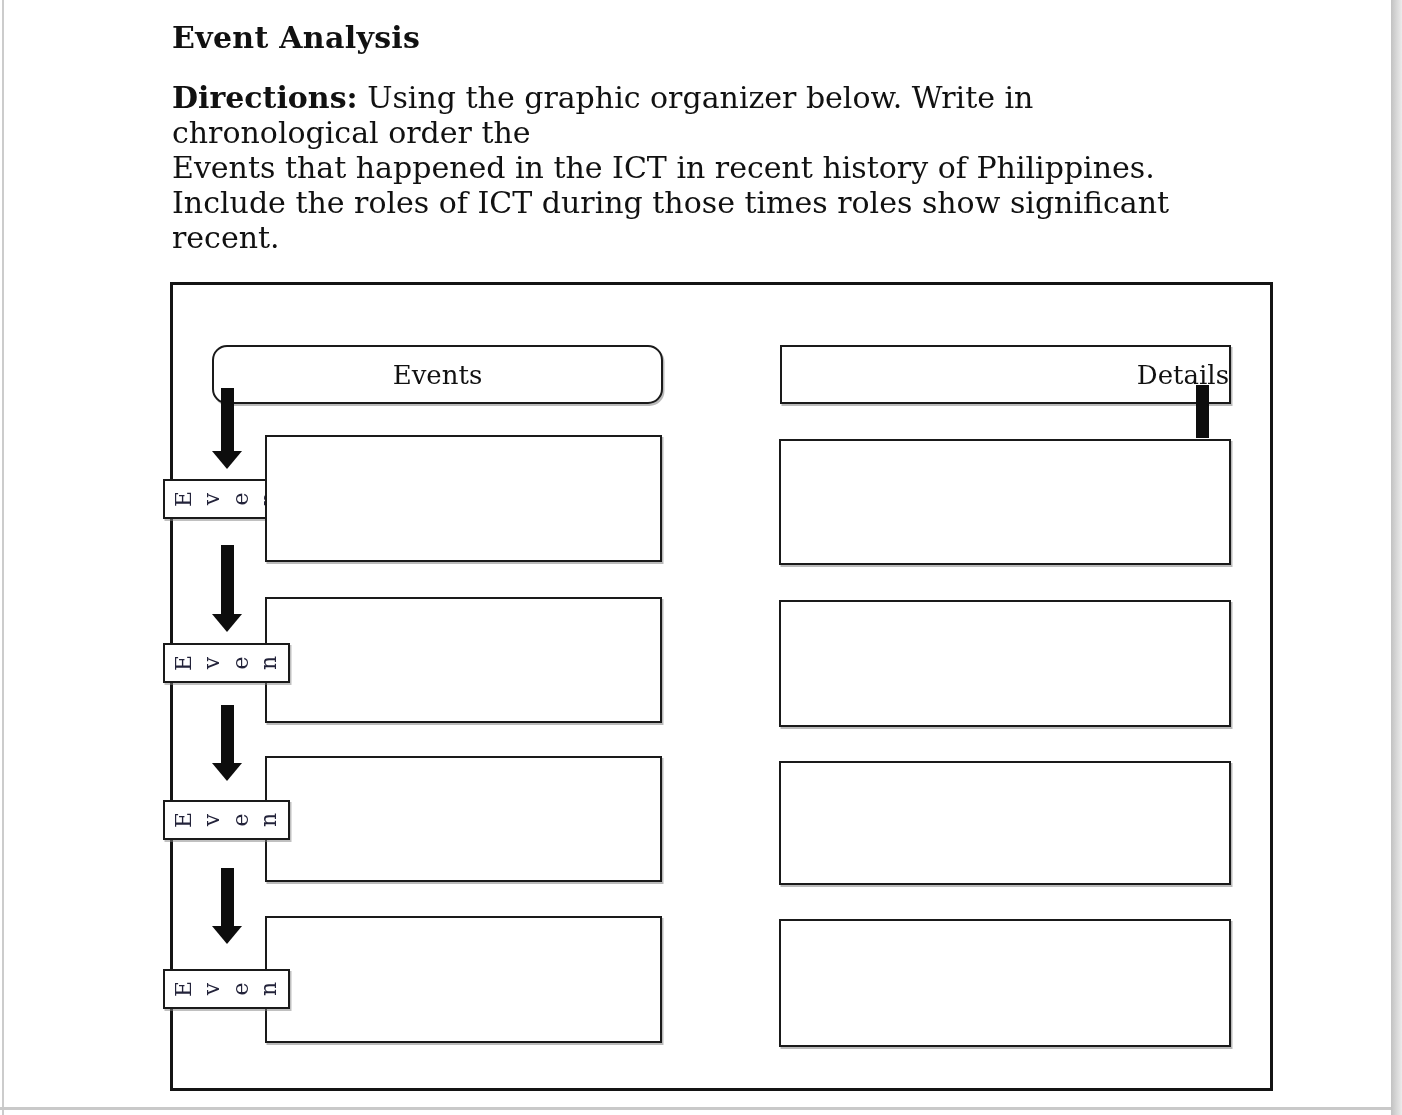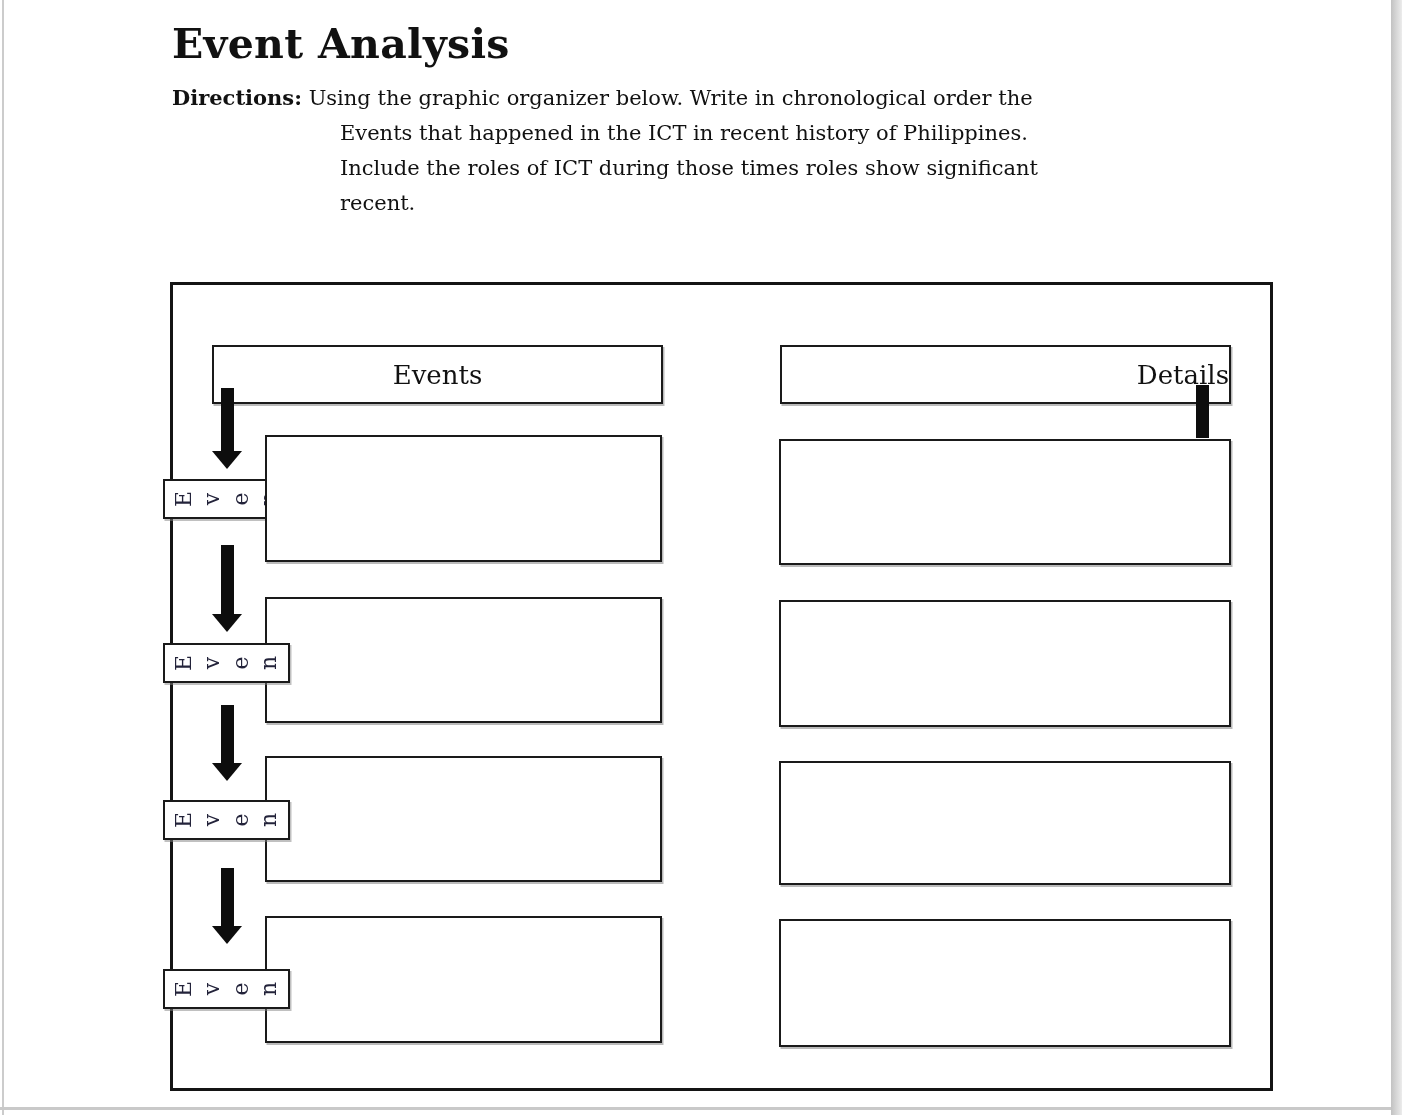--- a/index.html
+++ b/index.html
@@ -8,33 +8,33 @@
     font-family:"DejaVu Serif","Liberation Serif",serif;color:#111;
     overflow:hidden;
   }
   
   .page-edge-left{position:absolute;left:2px;top:0;width:2px;height:1115px;background:#cccccc;}
   .page-edge-right{position:absolute;left:1391px;top:0;width:11px;height:1115px;
     background:linear-gradient(90deg,#c2c2c2,#ececec);}
   .page-edge-bottom{position:absolute;left:0;top:1107px;width:1391px;height:3px;background:#c9c9c9;}
 
   
-  .title{position:absolute;left:172px;top:20px;font-size:41px;font-weight:bold;letter-spacing:.3px;}
-  .directions{position:absolute;left:172px;top:80px;width:1060px;font-size:21px;line-height:35px;}
+  .title{position:absolute;left:172px;top:20px;font-size:30px;font-weight:bold;letter-spacing:.3px;}
+  .directions{position:absolute;left:172px;top:80px;width:1060px;font-size:30px;line-height:35px;}
   .dir-label{font-weight:bold;}
-  .dir-cont{margin-left:168px;}
+  .dir-cont{}
 
   
   .outer-box{position:absolute;left:170px;top:282px;width:1103px;height:809px;
     border:3px solid #141414;box-sizing:border-box;z-index:0;background:#fff;}
 
   .hdr{position:absolute;width:451px;height:59px;border:2px solid #1a1a1a;background:#fff;
     box-sizing:border-box;z-index:2;display:flex;align-items:center;justify-content:center;
     font-size:26px;box-shadow:1.5px 2px 0 rgba(130,130,130,.55);}
-  .hdr-events{left:212px;top:345px;}
+  .hdr-events{left:212px;top:345px;border-radius:15px;}
   .hdr-details{left:780px;top:345px;justify-content:flex-end;}
 
   .wbox{position:absolute;border:2px solid #1a1a1a;background:#fff;box-sizing:border-box;z-index:2;
     box-shadow:1.5px 2px 0 rgba(130,130,130,.55);}
   .ev{left:265px;width:397px;}
   .dt{left:779px;width:452px;}
   .ev1{top:435px;height:127px;} .ev2{top:597px;height:126px;}
   .ev3{top:756px;height:126px;} .ev4{top:916px;height:127px;}
   .dt1{top:439px;height:126px;} .dt2{top:600px;height:127px;}
   .dt3{top:761px;height:124px;} .dt4{top:919px;height:128px;}

